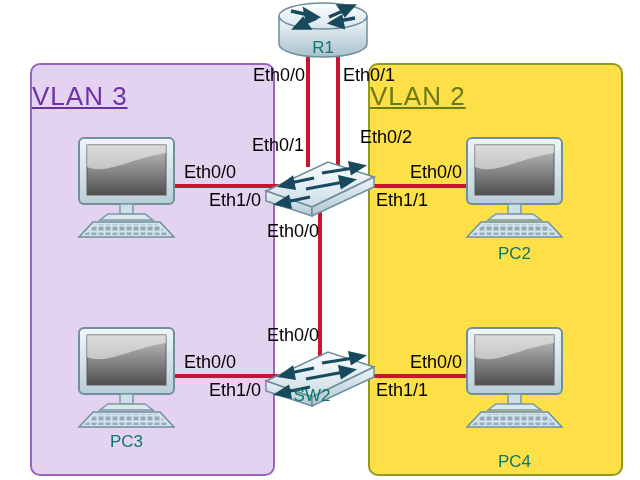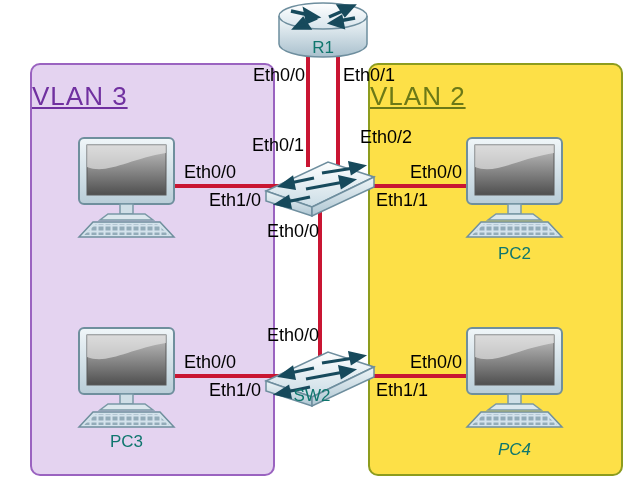--- a/index.html
+++ b/index.html
@@ -33,21 +33,21 @@
   #pc3{left:77px;top:326px;}
   #pc4{left:465px;top:326px;}
 
   .dlabel{position:absolute;z-index:4;color:#0f766e;font-size:17px;text-align:center;}
   .dl-r1{left:277px;top:38px;width:92px;}
   .dl-sw1{left:262px;top:197px;width:100px;}
   .dl-sw2{left:262px;top:386px;width:100px;}
   .dl-pc1{left:77px;top:244px;width:99px;}
   .dl-pc2{left:465px;top:244px;width:99px;}
   .dl-pc3{left:77px;top:432px;width:99px;}
-  .dl-pc4{left:465px;top:440px;width:99px;font-style:italic;}
+  .dl-pc4{left:465px;top:452px;width:99px;}
 
   .plabel{position:absolute;z-index:4;color:#000;font-size:18px;white-space:nowrap;}
   .pl-0{left:253px;top:65px;}   .pl-1{left:343px;top:65px;}
   .pl-2{left:252px;top:135px;}  .pl-3{left:344px;top:127px;margin-left:16px;}
   .pl-4{left:184px;top:162px;}  .pl-5{left:209px;top:190px;}
   .pl-6{left:410px;top:162px;}  .pl-7{left:376px;top:190px;}
   .pl-8{left:267px;top:221px;}  .pl-9{left:267px;top:325px;}
   .pl-10{left:184px;top:352px;} .pl-11{left:209px;top:380px;}
   .pl-12{left:410px;top:352px;} .pl-13{left:376px;top:380px;}
 </style>

